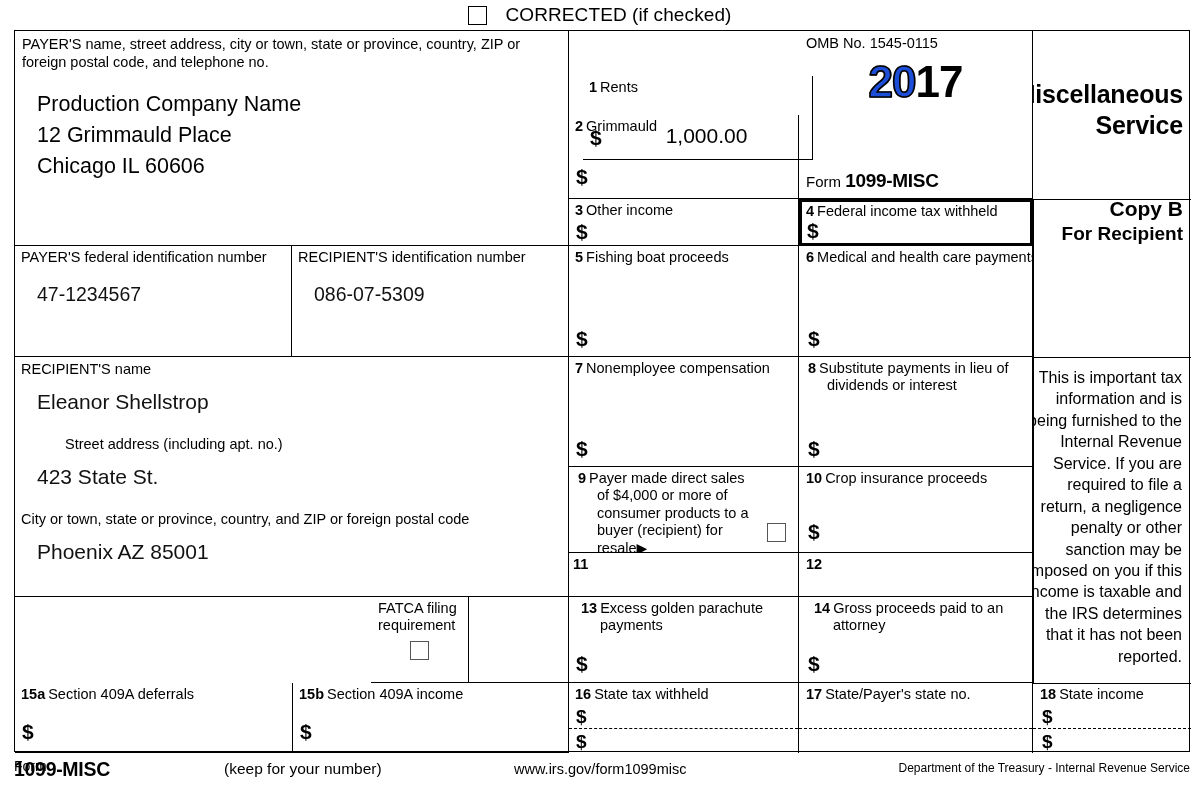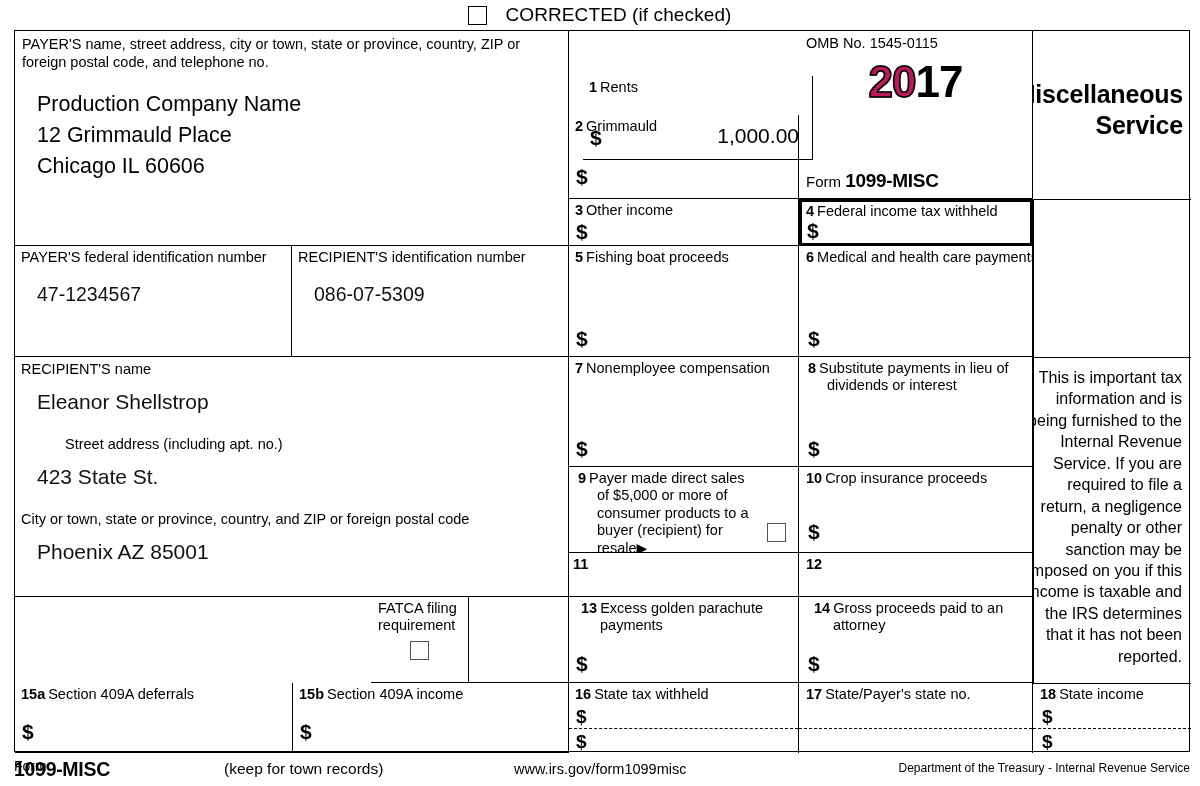--- a/index.html
+++ b/index.html
@@ -133,21 +133,21 @@
   .year {
     text-align: center;
     margin-top: 9px;
     font-size: 44px;
     font-weight: bold;
     letter-spacing: -1px;
     line-height: 1;
     font-family: "Liberation Sans", "DejaVu Sans", sans-serif;
   }
   .year .y-hollow {
-    color: #be185d;
+    color: #1d4ed8;
     -webkit-text-stroke: 1.6px #000;
     text-shadow:
       1px 0 0 #8a8a8a, -1px 0 0 #8a8a8a,
       0 1px 0 #8a8a8a, 0 -1px 0 #8a8a8a;
   }
   .year .y-solid { color: #000; }
   .form-line {
     position: absolute;
     left: 7px;
     bottom: 6px;
@@ -298,21 +298,21 @@
       </div>
       <span class="dollar" style="left:7px; bottom:10px;">$</span>
       <span class="amount" style="right:10px; bottom:10px; width:180px;"></span>
     </div>
 
     <div class="cell br bb" style="left:568px; top:0; width:230px; height:84px;margin-top:45px;">
       <div class="cap">
         <span class="num">1</span><span>Rents</span>
       </div>
       <span class="dollar" style="left:7px; bottom:11px;">$</span>
-      <span class="amount" style="right:13px; bottom:13px; width:185px;">1,000.00</span>
+      <span class="amount" style="right:13px; bottom:13px; width:185px;text-align:center;">1,000.00</span>
     </div>
 
     <div class="cell br bb" style="left:554px; top:84px; width:230px; height:84px;">
       <div class="cap">
         <span class="num">2</span><span>Grimmauld</span>
       </div>
       <span class="dollar" style="left:7px; bottom:11px;">$</span>
       <span class="amount" style="right:13px; bottom:13px; width:185px;"></span>
     </div>
 
@@ -359,21 +359,21 @@
     <div class="cell br bb" style="left:784px; top:326px; width:234px; height:110px;">
       <div class="cap cap-wrap hang" style="padding-left:28px; padding-right:20px;">
         <span class="num">8</span><span>Substitute payments in lieu of dividends or interest</span>
       </div>
       <span class="dollar" style="left:9px; bottom:7px;">$</span>
       <span class="amount" style="right:13px; bottom:8px; width:175px;"></span>
     </div>
 
     <div class="cell br bb" style="left:554px; top:436px; width:230px; height:86px;">
       <div class="cap cap-wrap hang" style="padding-left:28px; padding-right:42px; padding-top:3px;">
-        <span class="num">9</span><span>Payer made direct sales of $5,000 or more of consumer products to a buyer (recipient) for resale</span><span class="tri">▶</span>
+        <span class="num">9</span><span>Payer made direct sales of $4,000 or more of consumer products to a buyer (recipient) for resale</span><span class="tri">▶</span>
       </div>
       <span class="mini-box" style="position:absolute; right:12px; bottom:10px;"></span>
     </div>
 
     <div class="cell br bb" style="left:784px; top:436px; width:234px; height:86px;">
       <div class="cap" style="padding-left:7px;">
         <span class="num">10</span><span>Crop insurance proceeds</span>
       </div>
       <span class="dollar" style="left:9px; bottom:10px;">$</span>
       <span class="amount" style="right:13px; bottom:11px; width:175px;"></span>
@@ -417,20 +417,24 @@
       <div class="form-line">
         <span>Form</span>
         <b>1099-MISC</b>
       </div>
     </div>
 
     <div class="cell" style="left:1018px; top:0; width:158px; height:652px;">
       <div class="title-misc">
         <div>Miscellaneous</div>
         <div>Service</div>
+      </div>
+      <div class="copyb">
+        <div class="c1">Copy B</div>
+        <div class="c2">For Recipient</div>
       </div>
       <div class="notice">This is important tax information and is being furnished to the Internal Revenue Service. If you are required to file a return, a negligence penalty or other sanction may be imposed on you if this income is taxable and the IRS determines that it has not been reported.</div>
     </div>
 
     <div class="cell bt" style="left:1018px; top:168px; width:158px; height:0;"></div>
     <div class="cell bt" style="left:1018px; top:326px; width:158px; height:0;"></div>
     <div class="cell bt" style="left:1018px; top:652px; width:158px; height:0;"></div>
     <div class="cell bl" style="left:1018px; top:168px; width:0; height:484px;"></div>
 
     <div class="cell br" style="left:554px; top:652px; width:230px; height:70px;">
@@ -464,18 +468,18 @@
       <span class="amount" style="right:8px; top:49px; width:110px; font-size:19px;"></span>
     </div>
 
   </div>
 
   <div class="footer">
     <span class="f-form">
       <span>Form</span>
       <b>1099-MISC</b>
     </span>
-    <span class="f-keep">(keep for town records)</span>
+    <span class="f-keep">(keep for your number)</span>
     <span class="f-url">www.irs.gov/form1099misc</span>
     <span class="f-dept">Department of the Treasury - Internal Revenue Service</span>
   </div>
 
 </div>
 
 </body></html>

